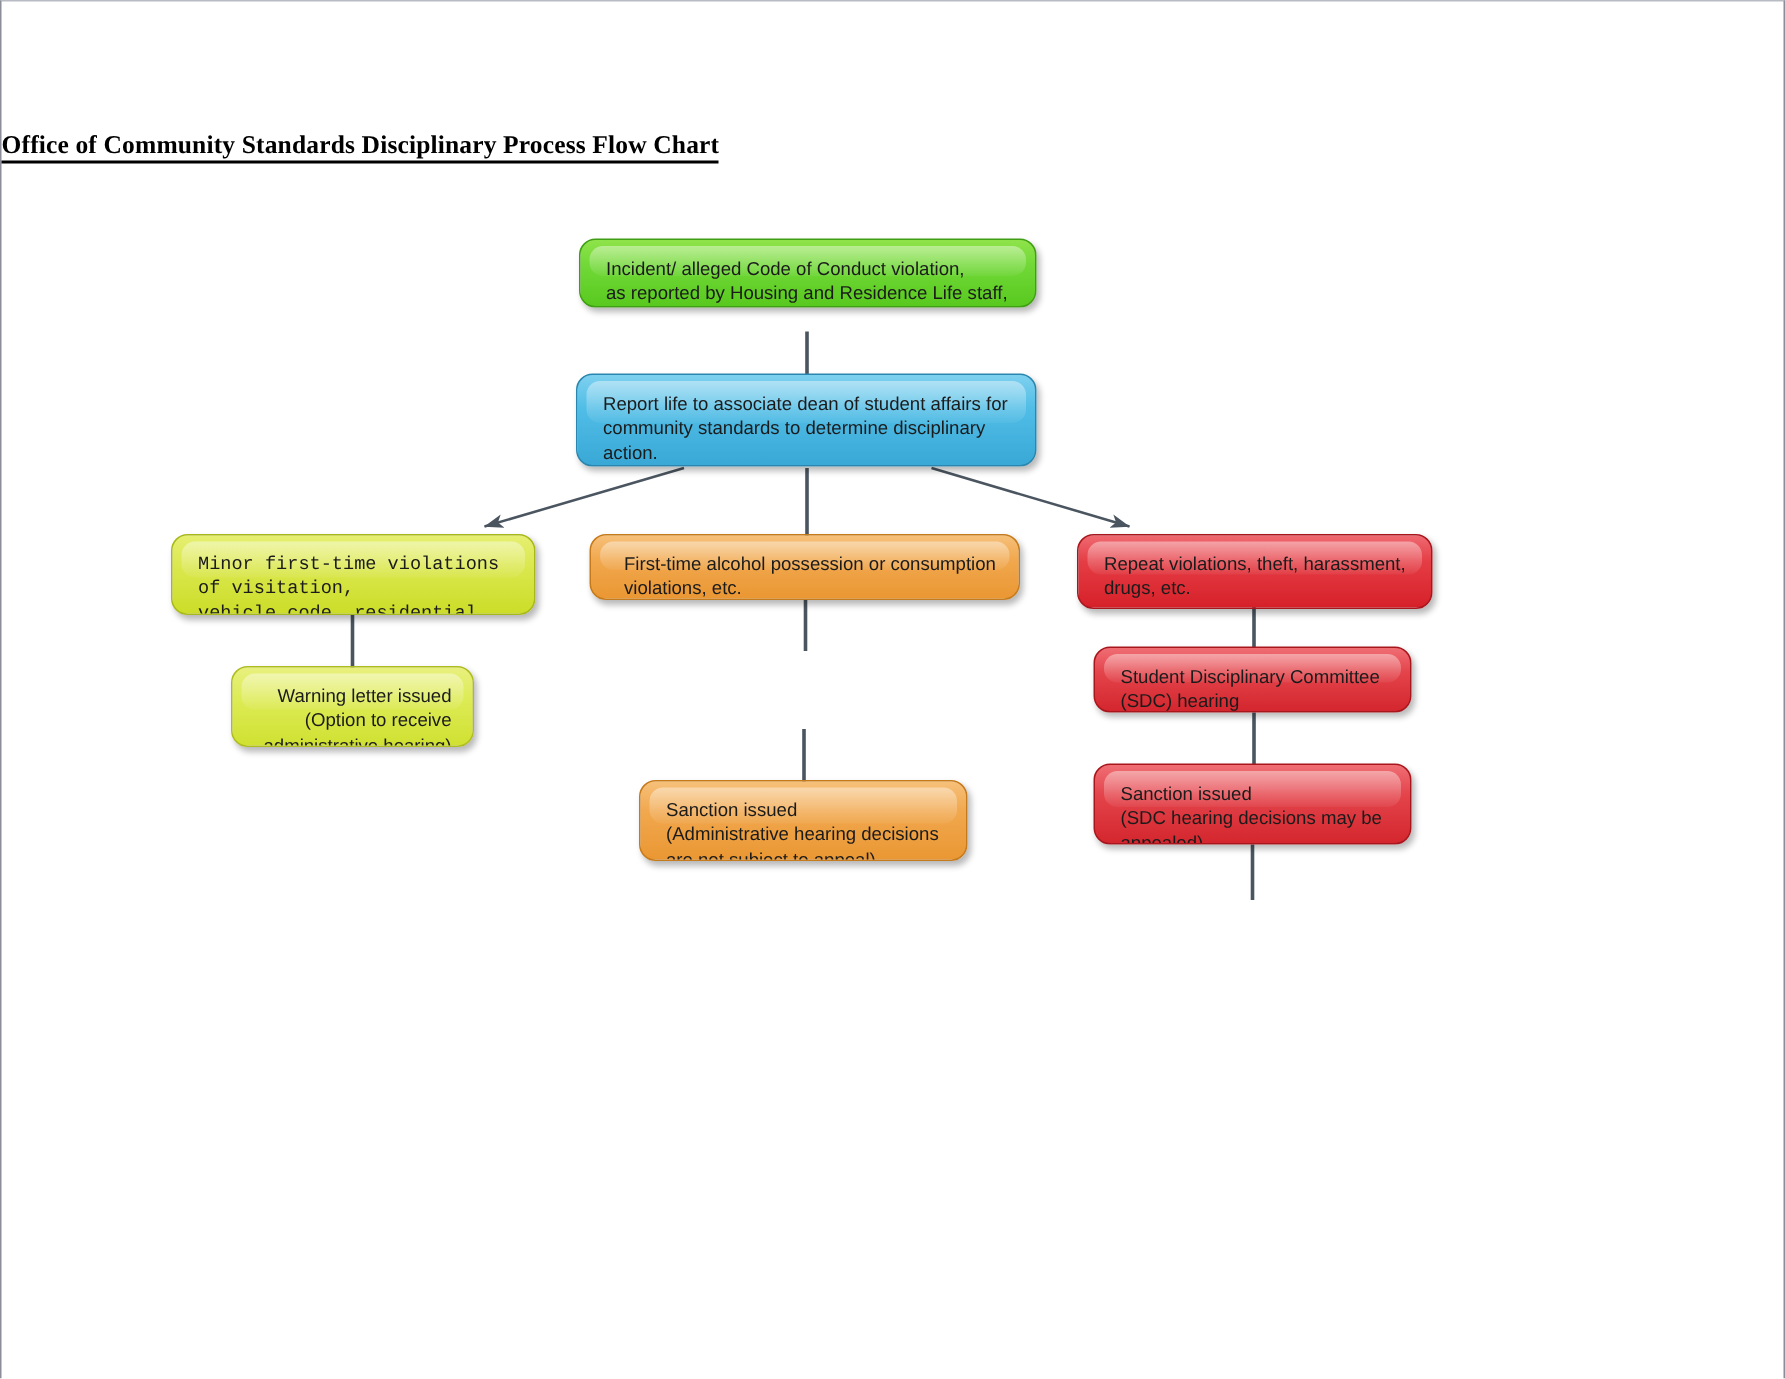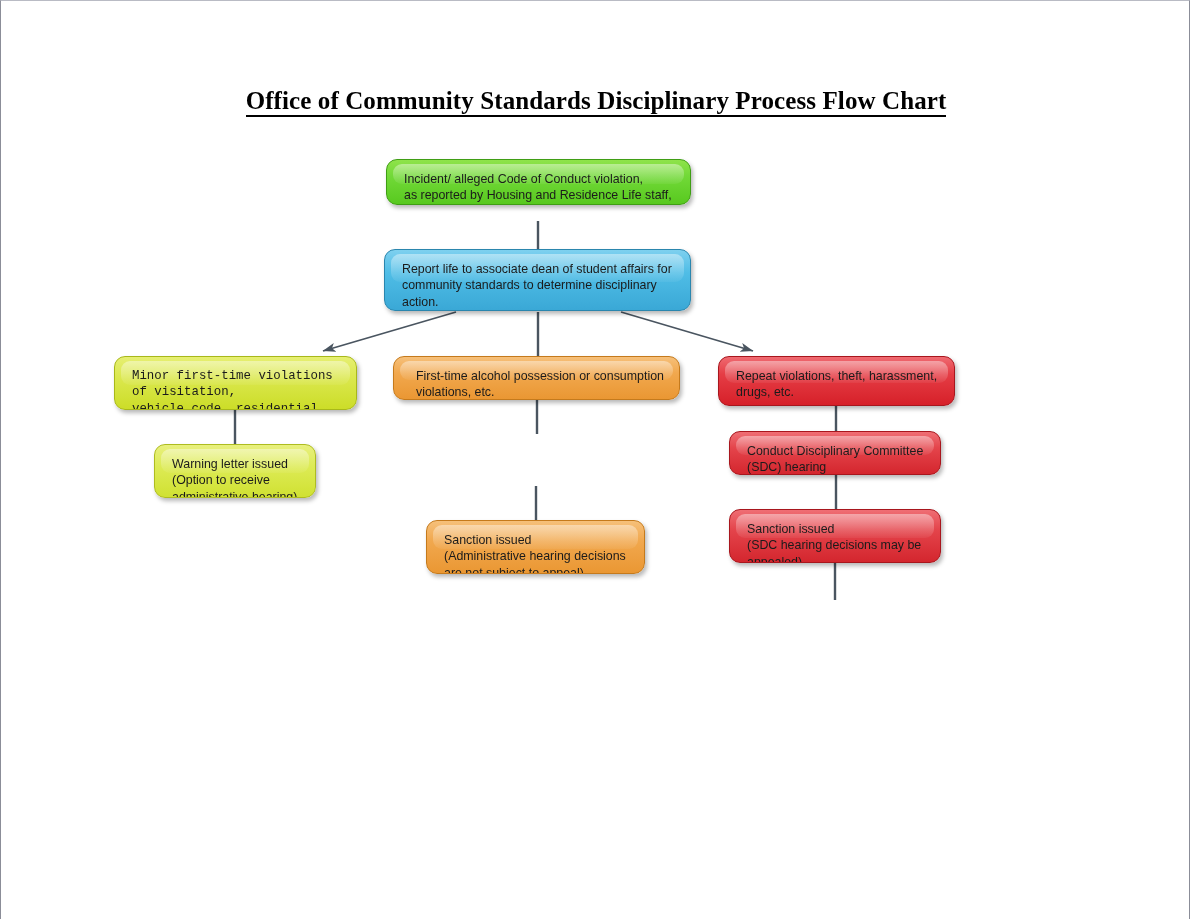--- a/index.html
+++ b/index.html
@@ -25,24 +25,24 @@
     border-right: 1px solid #8b8d98;
     border-top: 1px solid #b9bbc4;
   }
 
   
   #title {
     position: absolute;
     left: 0;
     top: 86px;
     width: 1190px;
-    text-align: center;
+    text-align: left;
     font-family: "Liberation Serif", serif;
     font-weight: bold;
-    font-size: 25px;
+    font-size: 17px;
     letter-spacing: 0.1px;
     color: #000000;
     white-space: nowrap;
   }
   #title span {
     border-bottom: 2px solid #000;
     padding-bottom: 1px;
   }
 
   
@@ -96,20 +96,21 @@
     border: 1px solid #2a86ae;
   }
   .n-lime {
     background: linear-gradient(to bottom, #e6ef72 0%, #dbe84f 38%, #ccdd28 100%);
     border: 1px solid #a8b81a;
     font-family: Liberation Mono, monospace;
   }
   .n-lime2 {
     background: linear-gradient(to bottom, #e8f07e 0%, #ddeb56 40%, #d0e132 100%);
     border: 1px solid #aebc20;
+    text-align: right;
   }
   .n-orange {
     background: linear-gradient(to bottom, #f6c07a 0%, #f1a84e 38%, #ea9733 100%);
     border: 1px solid #c57a1c;
   }
   .n-red {
     background: linear-gradient(to bottom, #ef6a71 0%, #e53d45 36%, #d62029 100%);
     border: 1px solid #a8161d;
   }
   .n-red2 {
@@ -193,21 +194,21 @@
 (Administrative hearing decisions
 are not subject to appeal)</div>
   </div>
 
   <div class="node n-red" style="left:717px; top:355px; width:237px; height:50px;">
     <div class="txt">Repeat violations, theft, harassment,
 drugs, etc.</div>
   </div>
 
   <div class="node n-red2" style="left:728px; top:430px; width:212px; height:44px;">
-    <div class="txt">Conduct Disciplinary Committee
+    <div class="txt">Student Disciplinary Committee
 (SDC) hearing</div>
   </div>
 
   <div class="node n-red2" style="left:728px; top:508px; width:212px; height:54px;">
     <div class="txt">Sanction issued
 (SDC hearing decisions may be
  appealed)</div>
   </div>
 
 

